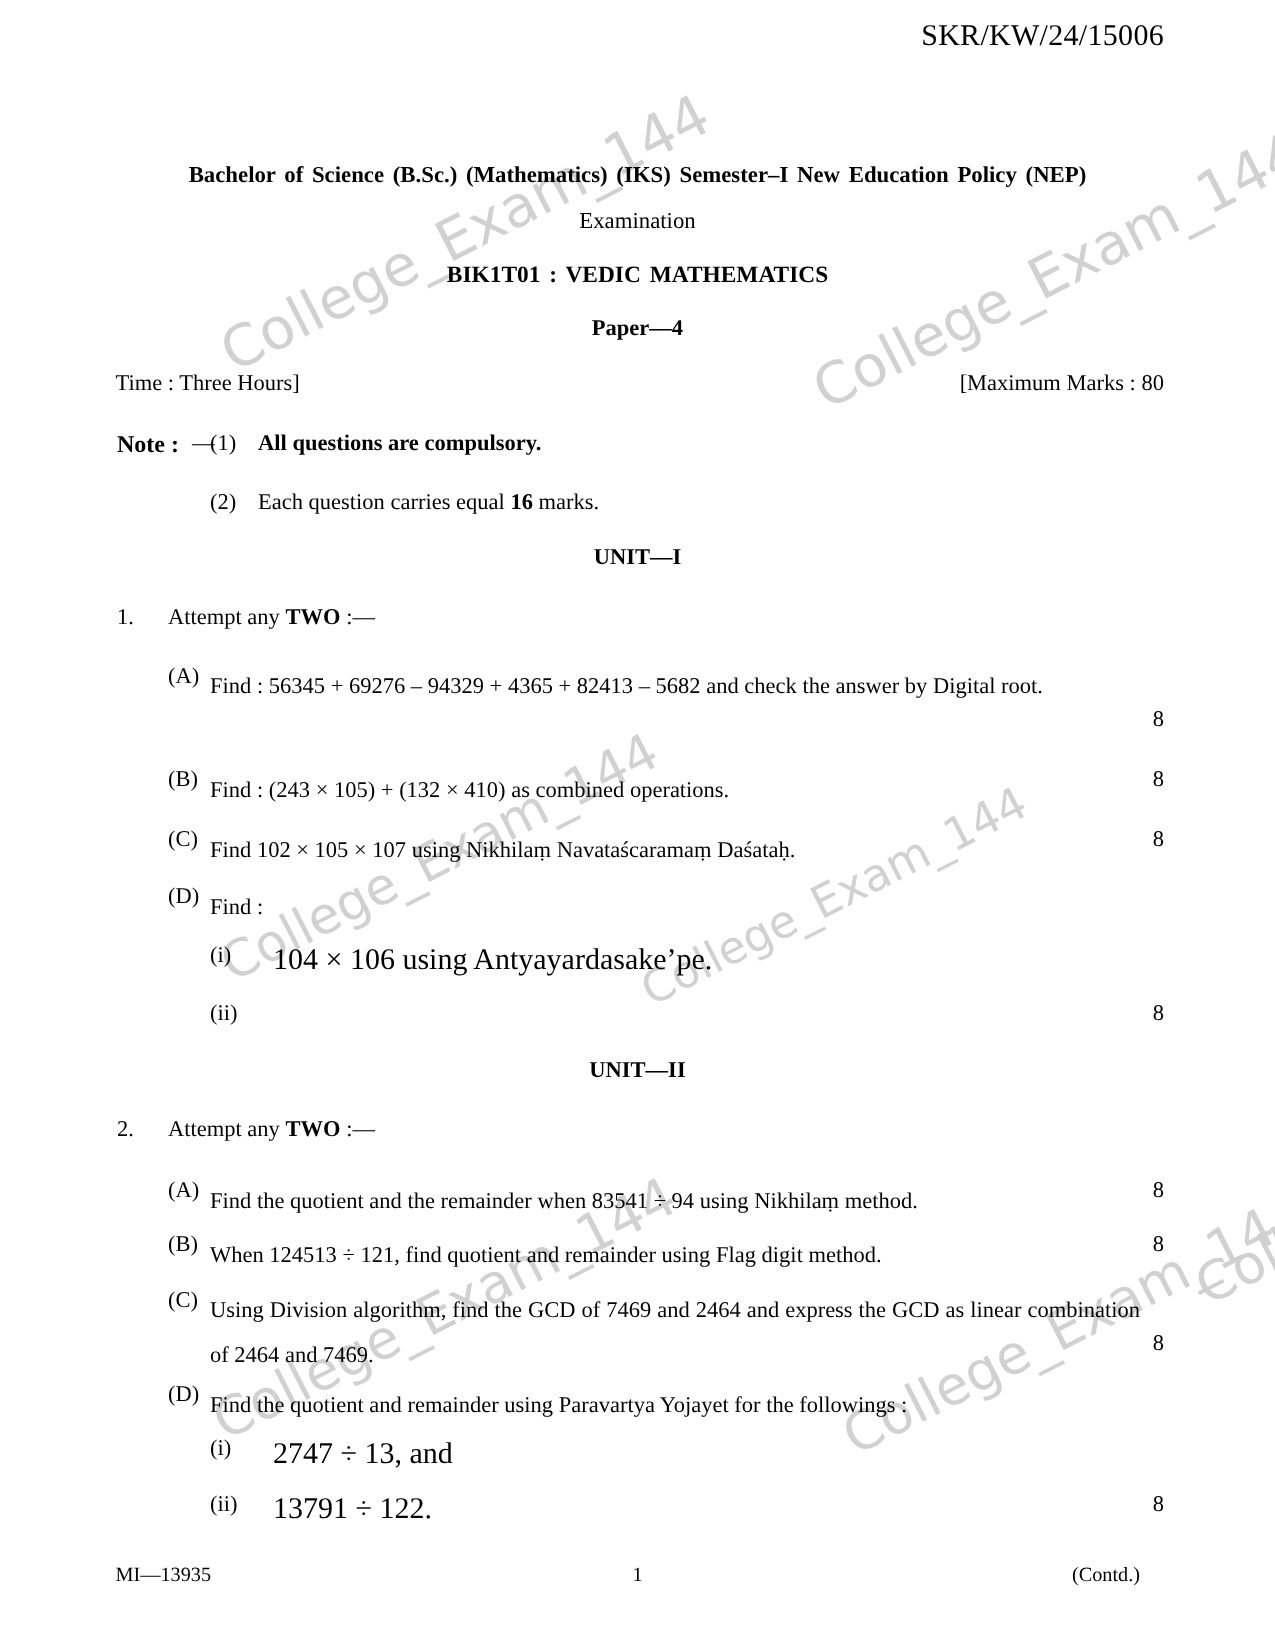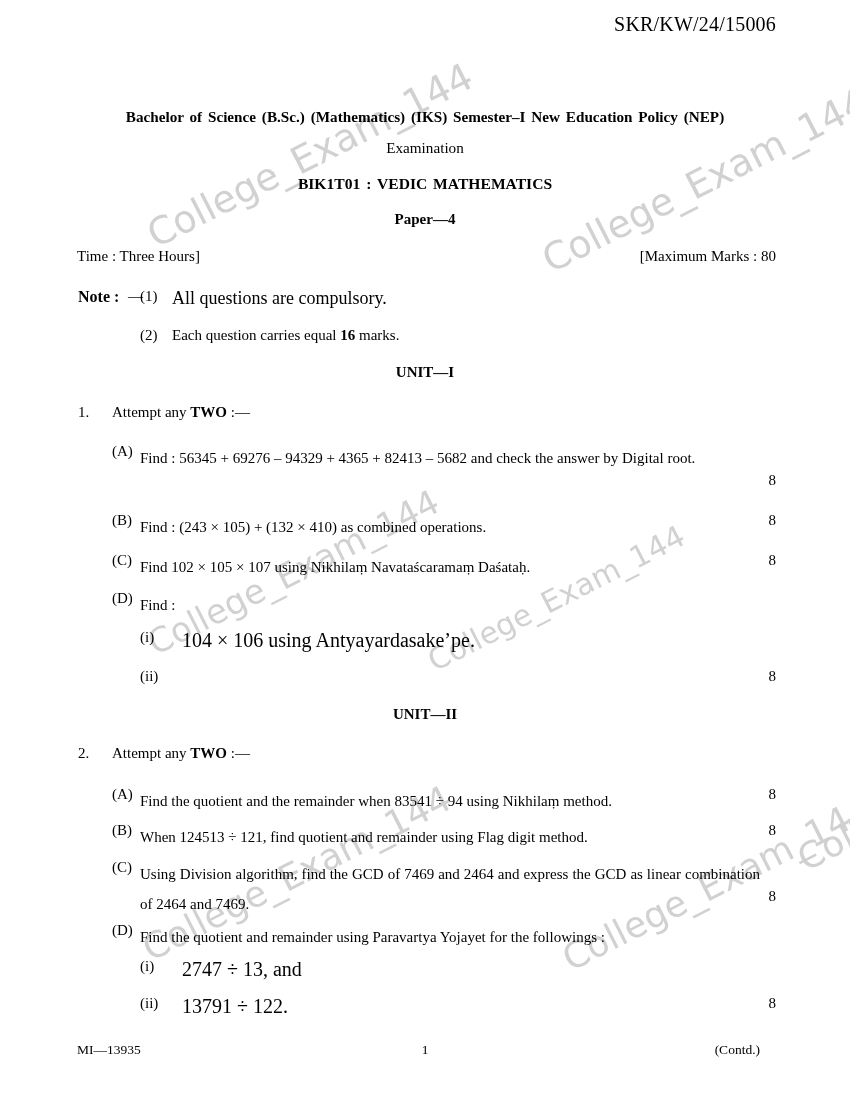--- a/index.html
+++ b/index.html
@@ -88,21 +88,21 @@
 
   
   #time-allowed { top: 248px; left: 77px; font-size: 15px; }
   #maximum-marks { top: 248px; right: 74px; font-size: 15px; }
 
   
   #note-label { top: 288px; left: 78px; font-weight: bold; font-size: 16px; }
   #note-dash  { top: 288px; left: 128px; font-size: 15px; }
   .note-num   { font-size: 15px; }
   #note-1-num  { top: 288px; left: 140px; }
-  #note-1-text { top: 288px; left: 172px; font-size: 18px; }
+  #note-1-text { top: 288px; left: 172px; font-size: 15px; font-weight: bold; }
   #note-2-num  { top: 327px; left: 140px; }
   #note-2-text { top: 327px; left: 172px; font-size: 15px; }
 
   
   .unit-heading {
     left: 76px;
     width: 698px;
     text-align: center;
     font-weight: bold;
     font-size: 15px;

